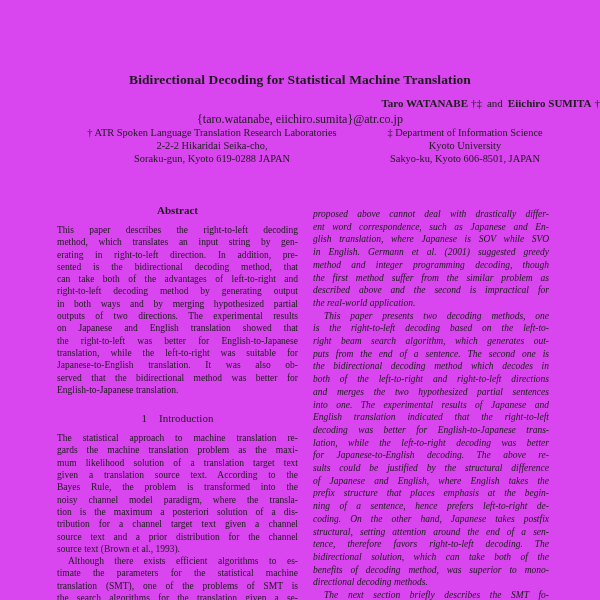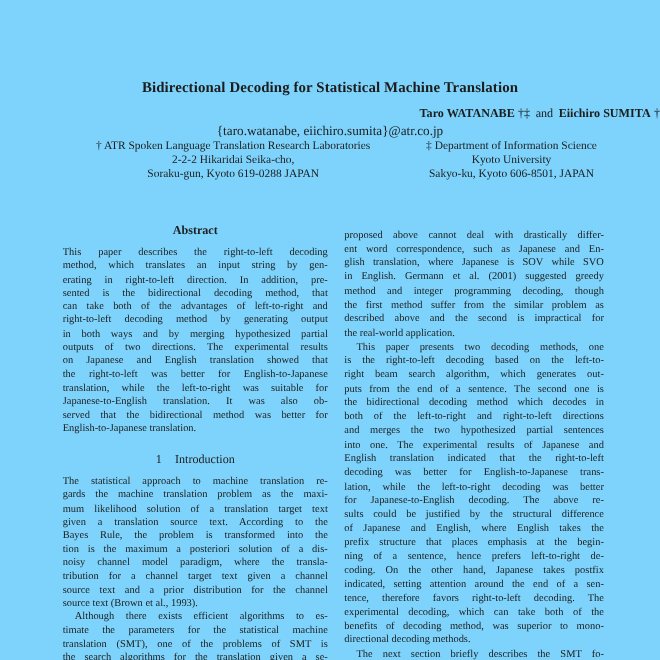--- a/index.html
+++ b/index.html
@@ -11,21 +11,21 @@
   }
   body {
     font-family: "Liberation Serif", "DejaVu Serif", serif;
     background: #ffffff;
     color: #1c1c1c;
   }
   .page {
     position: relative;
     width: 600px;
     height: 600px;
-    background: #7dd3fc;
+    background: #d946ef;
   }
   .title {
     position: absolute;
     top: 72px;
     left: 0;
     width: 600px;
     text-align: center;
     font-size: 13.5px;
     font-weight: bold;
     letter-spacing: 0.1px;
@@ -75,21 +75,21 @@
   .h-sec {
     font-weight: normal;
     font-size: 11px;
     line-height: 14px;
     margin-top: 15px;
     margin-bottom: 7px;
     text-align: center;
   }
   .h-sec .secnum { margin-right: 12px; }
   .col-left  .line { line-height: 12.3px; }
-  .col-right .line { line-height: 12.7px; }
+  .col-right .line { line-height: 12.7px; font-style: italic; }
   .line {
     text-align: justify;
     text-align-last: justify;
   }
   .line.end { text-align-last: left; }
   .line.ind { text-indent: 11px; }
 </style>
 </head>
 <body style="background: rgb(255, 255, 255); color: rgb(28, 28, 28);">
 
@@ -135,22 +135,22 @@
       </div>
     <div class="h-sec">
       <span class="secnum">1</span><span>Introduction</span>
     </div>
     <div class="lines">
         <div class="line">The statistical approach to machine translation re-</div>
         <div class="line">gards the machine translation problem as the maxi-</div>
         <div class="line">mum likelihood solution of a translation target text</div>
         <div class="line">given a translation source text. According to the</div>
         <div class="line">Bayes Rule, the problem is transformed into the</div>
+        <div class="line">noisy channel model paradigm, where the transla-</div>
         <div class="line">tion is the maximum a posteriori solution of a dis-</div>
-        <div class="line">noisy channel model paradigm, where the transla-</div>
         <div class="line">tribution for a channel target text given a channel</div>
         <div class="line">source text and a prior distribution for the channel</div>
         <div class="line end">source text (Brown et al., 1993).</div>
         <div class="line ind">Although there exists efficient algorithms to es-</div>
         <div class="line">timate the parameters for the statistical machine</div>
         <div class="line">translation (SMT), one of the problems of SMT is</div>
         <div class="line">the search algorithms for the translation given a se-</div>
       </div>
   </div>
 
@@ -174,22 +174,22 @@
         <div class="line">into one. The experimental results of Japanese and</div>
         <div class="line">English translation indicated that the right-to-left</div>
         <div class="line">decoding was better for English-to-Japanese trans-</div>
         <div class="line">lation, while the left-to-right decoding was better</div>
         <div class="line">for Japanese-to-English decoding. The above re-</div>
         <div class="line">sults could be justified by the structural difference</div>
         <div class="line">of Japanese and English, where English takes the</div>
         <div class="line">prefix structure that places emphasis at the begin-</div>
         <div class="line">ning of a sentence, hence prefers left-to-right de-</div>
         <div class="line">coding. On the other hand, Japanese takes postfix</div>
-        <div class="line">indicated, setting attention around the end of a sen-</div>
+        <div class="line">structural, setting attention around the end of a sen-</div>
         <div class="line">tence, therefore favors right-to-left decoding. The</div>
-        <div class="line">experimental decoding, which can take both of the</div>
+        <div class="line">bidirectional solution, which can take both of the</div>
         <div class="line">benefits of decoding method, was superior to mono-</div>
         <div class="line end">directional decoding methods.</div>
         <div class="line ind">The next section briefly describes the SMT fo-</div>
       </div>
   </div>
 
 </div>
 
 </body></html>

